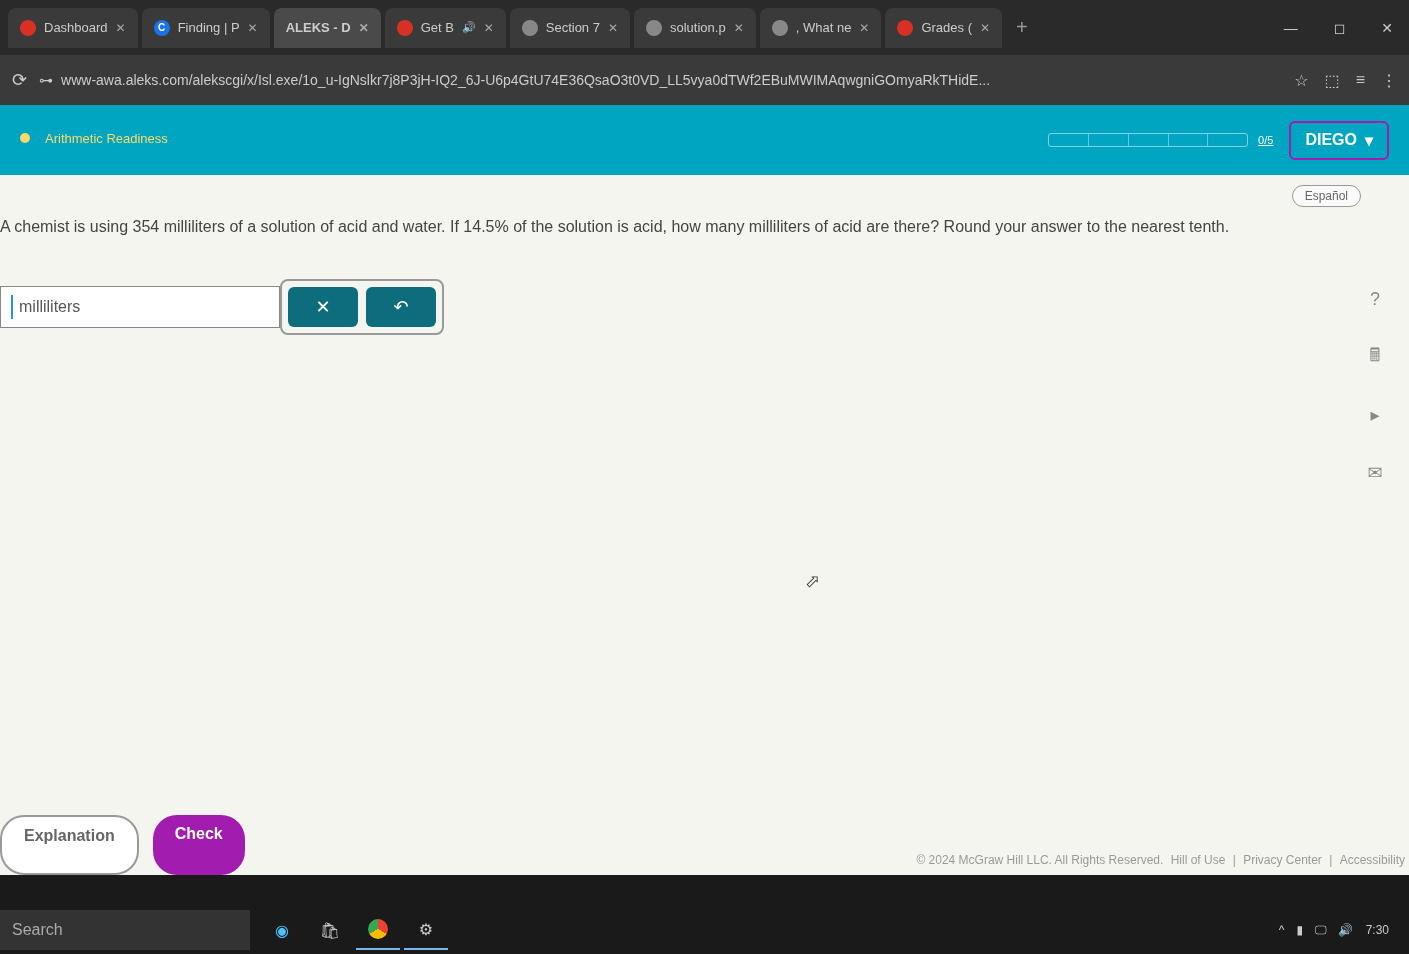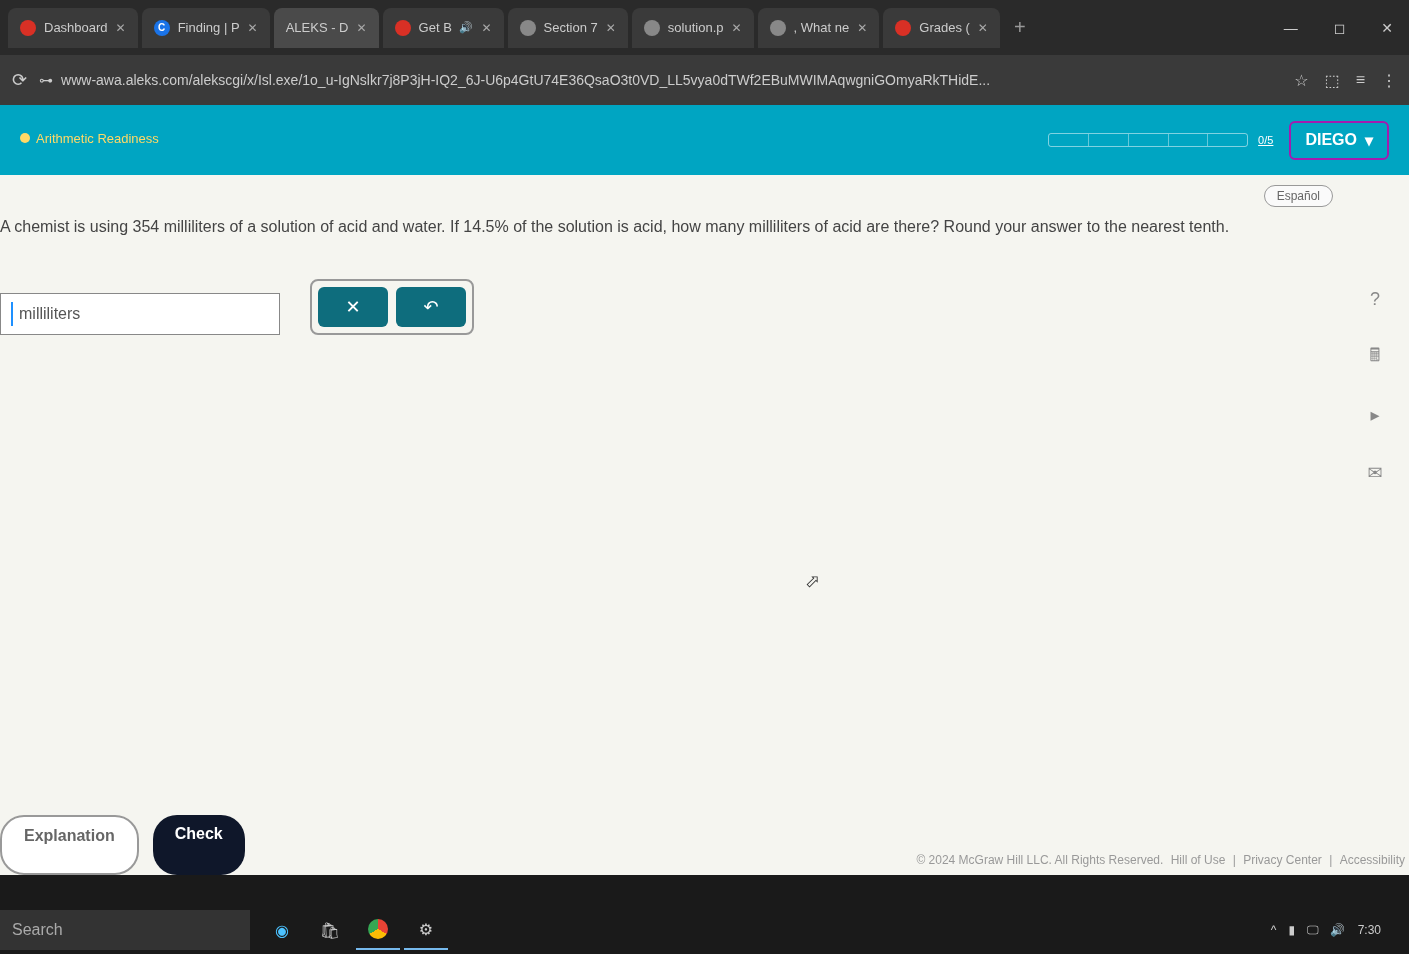--- a/index.html
+++ b/index.html
@@ -1,71 +1,71 @@
 <!DOCTYPE html>
 <html><head>
 <meta charset="utf-8">
 <style>
 * { margin: 0; padding: 0; box-sizing: border-box; font-family: Arial, sans-serif; }
 body { background: #1a1a1a; width: 1409px; height: 954px; overflow: hidden; position: relative; }
 
 
 .browser-top { background: #2a2a2a; height: 55px; display: flex; align-items: center; padding: 0 8px; gap: 4px; }
 .tab { background: #3a3a3a; color: #ccc; height: 40px; display: flex; align-items: center; padding: 4px 12px; border-radius: 8px 8px 0 0; font-size: 13px; gap: 8px; max-width: 160px; }
-.tab.active { background: #4a4a4a; }
+.tab.active { background: #4a4a4a; font-weight: bold; }
 .tab-icon { width: 16px; height: 16px; border-radius: 50%; flex-shrink: 0; }
 .tab-close { color: #aaa; font-size: 12px; cursor: pointer; }
 .new-tab { color: #999; font-size: 20px; padding: 0 10px; cursor: pointer; }
 .win-controls { margin-left: auto; display: flex; gap: 20px; color: #ccc; }
 .win-btn { font-size: 14px; cursor: pointer; padding: 4px 8px; }
 
 .browser-toolbar { background: #3a3a3a; height: 50px; display: flex; align-items: center; padding: 0 12px; gap: 12px; }
 .nav-btn { color: #ccc; font-size: 18px; cursor: pointer; }
 .url-bar { flex: 1; color: #ccc; font-size: 14px; display: flex; align-items: center; gap: 8px; }
 .url-icon { font-size: 14px; }
 .toolbar-icons { display: flex; gap: 16px; color: #ccc; }
 
 
 .aleks-header { background: #00a5c2; height: 70px; display: flex; align-items: center; padding: 0 20px; color: white; position: relative; }
 .header-left { flex: 1; }
-.topic-label { font-size: 13px; color: #ffd966; margin-bottom: 4px; display: flex; align-items: center; gap: 6px; }
+.topic-label { font-size: 13px; color: #ffd966; margin-bottom: 4px; display: flex; align-items: center; gap: 15px; }
 .topic-dot { width: 10px; height: 10px; background: #ffd966; border-radius: 50%; }
 .topic-title { font-size: 17px; font-weight: bold; }
 .progress-bar { width: 200px; height: 14px; border: 1px solid rgba(255,255,255,0.5); border-radius: 3px; margin-right: 10px; display: flex; }
 .progress-seg { flex: 1; border-right: 1px solid rgba(255,255,255,0.4); }
 .progress-seg:last-child { border-right: none; }
 .progress-text { font-size: 11px; margin-right: 16px; text-decoration: underline; }
 .user-badge { border: 2px solid #a21caf; border-radius: 6px; padding: 8px 14px; font-weight: bold; display: flex; align-items: center; gap: 8px; }
 
 
 .content-area { background: #f5f5f0; height: 640px; position: relative; padding: 20px 0 20px 0; }
-.espanol-btn { position: absolute; top: 10px; right: 76px; border: 1px solid #999; border-radius: 12px; padding: 3px 12px; font-size: 12px; color: #666; background: #fafafa; }
+.espanol-btn { position: absolute; top: 10px; right: 48px; border: 1px solid #999; border-radius: 12px; padding: 3px 12px; font-size: 12px; color: #666; background: #fafafa; }
 .problem-text { font-size: 16px; color: #444; padding: 20px 60px 20px 0; line-height: 1.5; }
-.input-row { display: flex; align-items: flex-end; gap: 30px; padding: 20px 0; }
+.input-row { display: flex; align-items: center; padding: 20px 0; }
 .answer-box { width: 280px; height: 42px; border: 1px solid #888; background: white; display: flex; align-items: center; padding: 0 10px; gap: 6px; }
 .cursor-blink { width: 2px; height: 24px; background: #1e90ff; animation: blink 1s infinite; }
 @keyframes blink { 50% { opacity: 0; } }
 .unit-text { color: #555; font-size: 16px; }
 .tool-btns { display: flex; gap: 8px; border: 2px solid #999; border-radius: 8px; padding: 6px; }
 .tool-btn { width: 70px; height: 40px; background: #0e6d7d; border-radius: 6px; display: flex; align-items: center; justify-content: center; color: white; font-size: 18px; cursor: pointer; }
 
 
 .right-icons { position: absolute; right: 20px; top: 110px; display: flex; flex-direction: column; gap: 30px; }
 .right-icon { width: 28px; height: 28px; display: flex; align-items: center; justify-content: center; color: #888; font-size: 18px; cursor: pointer; }
 
 
 .bottom-bar { background: #f5f5f0; height: 60px; display: flex; padding: 0 0; border-top: none; position: relative; }
 .action-btn { padding: 10px 22px; border-radius: 24px; font-size: 16px; font-weight: bold; cursor: pointer; }
 .explain-btn { border: 2px solid #999; color: #666; background: white; margin-left: 0; }
-.check-btn { background: #0f172a; color: white; margin-left: 14px; }
+.check-btn { background: #a21caf; color: white; margin-left: 14px; }
 .copyright { position: absolute; right: 0; bottom: 8px; font-size: 12px; color: #999; }
 .copyright a { color: #999; text-decoration: none; margin: 0 4px; }
 
 
-.taskbar { background: #1a1a1a; height: 48px; display: flex; align-items: center; position: absolute; bottom: 0; left: 0; right: 16px; }
+.taskbar { background: #1a1a1a; height: 48px; display: flex; align-items: center; position: absolute; bottom: 0; left: 0; right: 8px; }
 .search-box { background: #333; color: #aaa; height: 40px; width: 250px; display: flex; align-items: center; padding: 0 12px; }
 .task-icons { display: flex; gap: 4px; margin-left: 10px; }
 .task-icon { width: 44px; height: 40px; display: flex; align-items: center; justify-content: center; cursor: pointer; }
 .task-icon.active { border-bottom: 2px solid #76b9ed; }
 .tray { margin-left: auto; display: flex; align-items: center; gap: 12px; color: #ccc; font-size: 12px; padding-right: 12px; }
 
 .mouse-cursor { position: absolute; left: 805px; top: 395px; font-size: 18px; color: #333; pointer-events: none; }
 </style>
 </head>
 <body>

